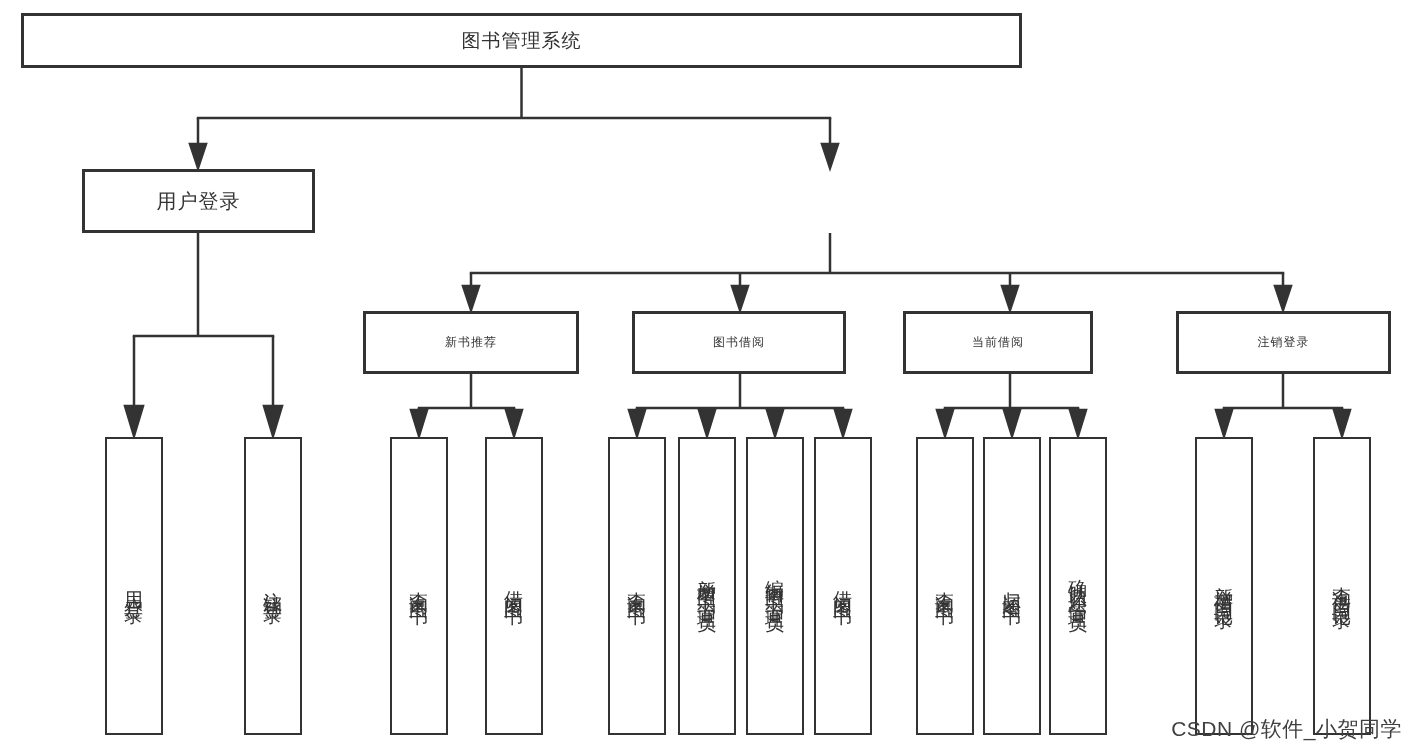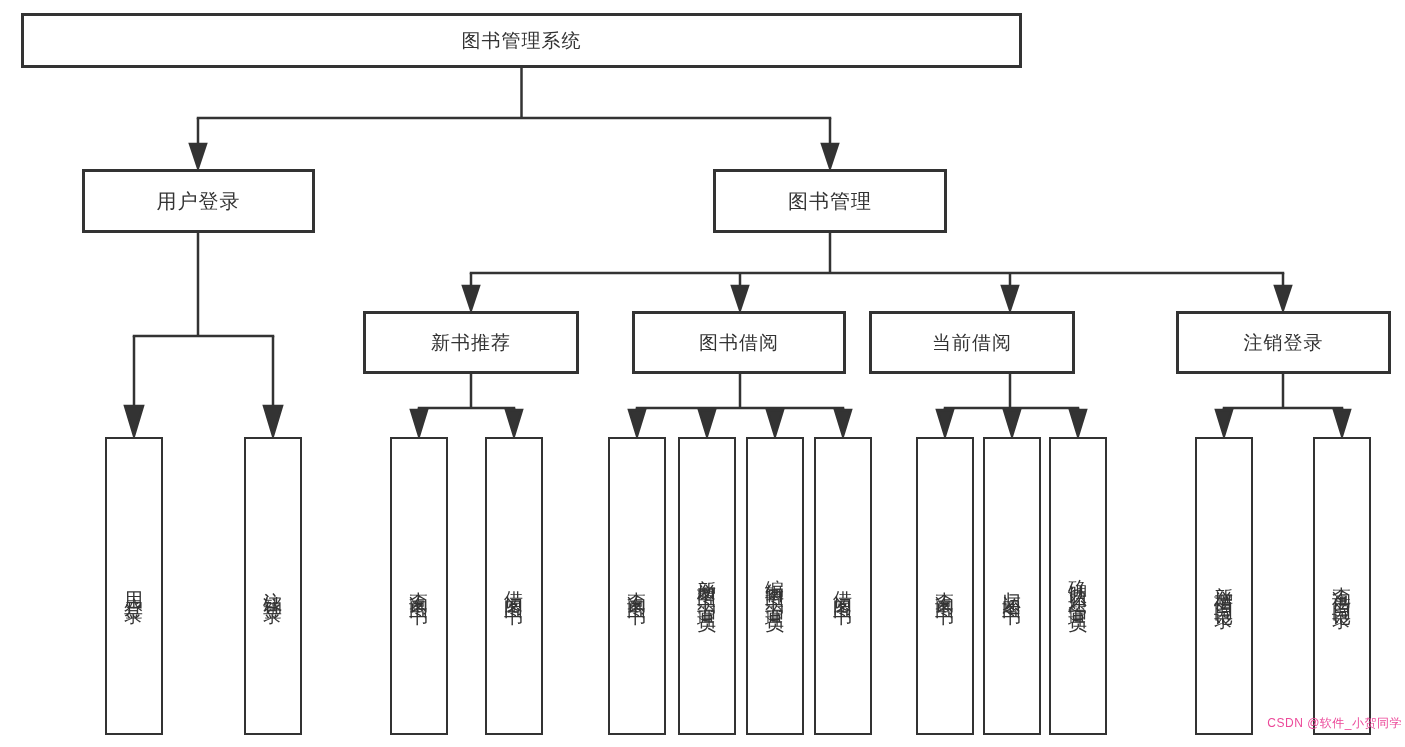--- a/index.html
+++ b/index.html
@@ -43,42 +43,42 @@
   }
   .l2-box {
     top: 169px;
     height: 64px;
     font-size: 20px;
     letter-spacing: 1px;
   }
   .l3-box {
     top: 311px;
     height: 63px;
-    font-size: 19px;
+    font-size: 12px;
     letter-spacing: 1px;
     text-align: center;
   }
   .leaf-box {
     top: 437px;
     height: 298px;
     width: 58px;
     border-width: 2.5px;
     font-size: 19px;
     writing-mode: vertical-rl;
     text-orientation: mixed;
     letter-spacing: 5px;
     line-height: 1;
     padding: 6px 0;
   }
   .watermark {
     position: absolute;
     right: 3px;
     top: 715px;
-    font-size: 12px;
-    color: #ec4899;
+    font-size: 21px;
+    color: #404040;
     letter-spacing: 0.5px;
     z-index: 3;
     white-space: nowrap;
     margin-left: 8px;
   }
 </style>
 </head>
 <body>
 
 <div class="canvas">
@@ -143,25 +143,24 @@
       <line x1="1224" y1="408" x2="1224" y2="416"></line>
       <polygon points="1216,410 1232,410 1224,436"></polygon>
       <line x1="1342" y1="408" x2="1342" y2="416"></line>
       <polygon points="1334,410 1350,410 1342,436"></polygon>
     </g>
   </svg>
 
   <div class="box root-box">图书管理系统</div>
 
   <div class="box l2-box" style="left:82px;width:233px">用户登录</div>
-  <div class="box l2-box" style="left:713px;width:234px">图书管理</div>
 
   <div class="box l3-box" style="left:363px;width:216px">新书推荐</div>
   <div class="box l3-box" style="left:632px;width:214px">图书借阅</div>
-  <div class="box l3-box" style="left:869px;width:206px">当前借阅</div>
+  <div class="box l3-box" style="left:903px;width:190px">当前借阅</div>
   <div class="box l3-box" style="left:1176px;width:215px">注销登录</div>
 
   <div class="box leaf-box" style="left:105px">用户登录</div>
   <div class="box leaf-box" style="left:244px">注销登录</div>
 
   <div class="box leaf-box" style="left:390px">查询图书</div>
   <div class="box leaf-box" style="left:485px">借阅图书</div>
 
   <div class="box leaf-box" style="left:608px">查询图书</div>
   <div class="box leaf-box" style="left:678px">新增图书（管理员）</div>

